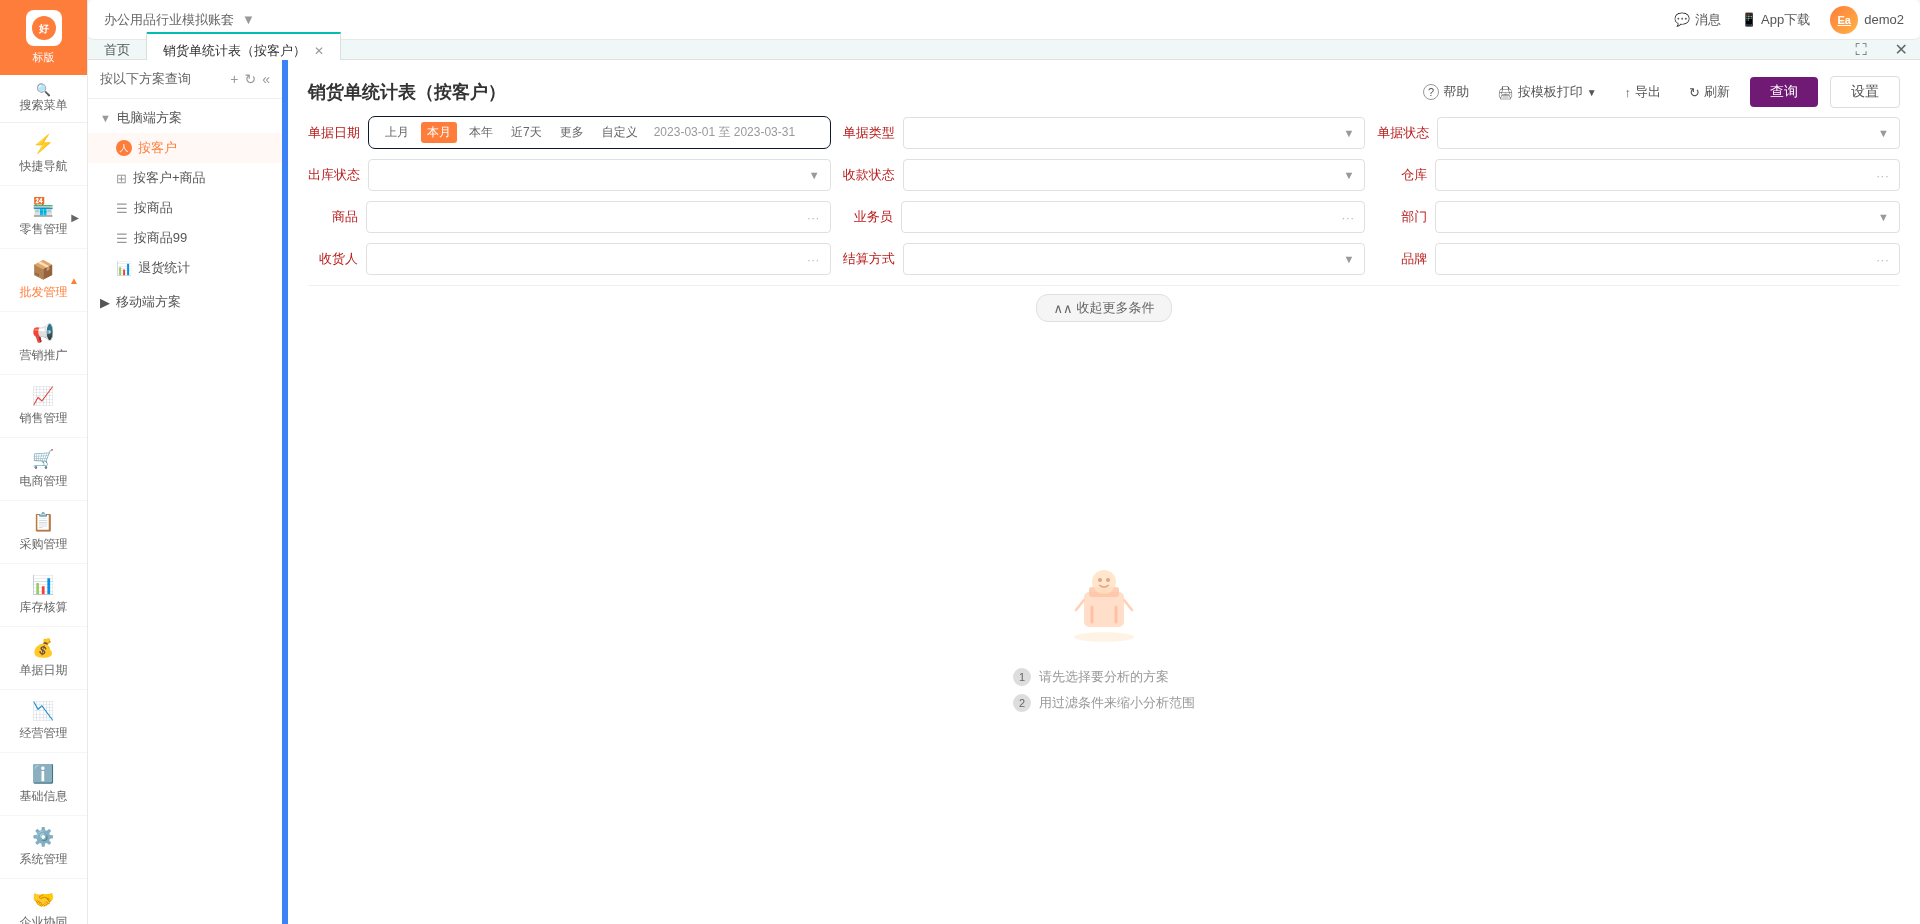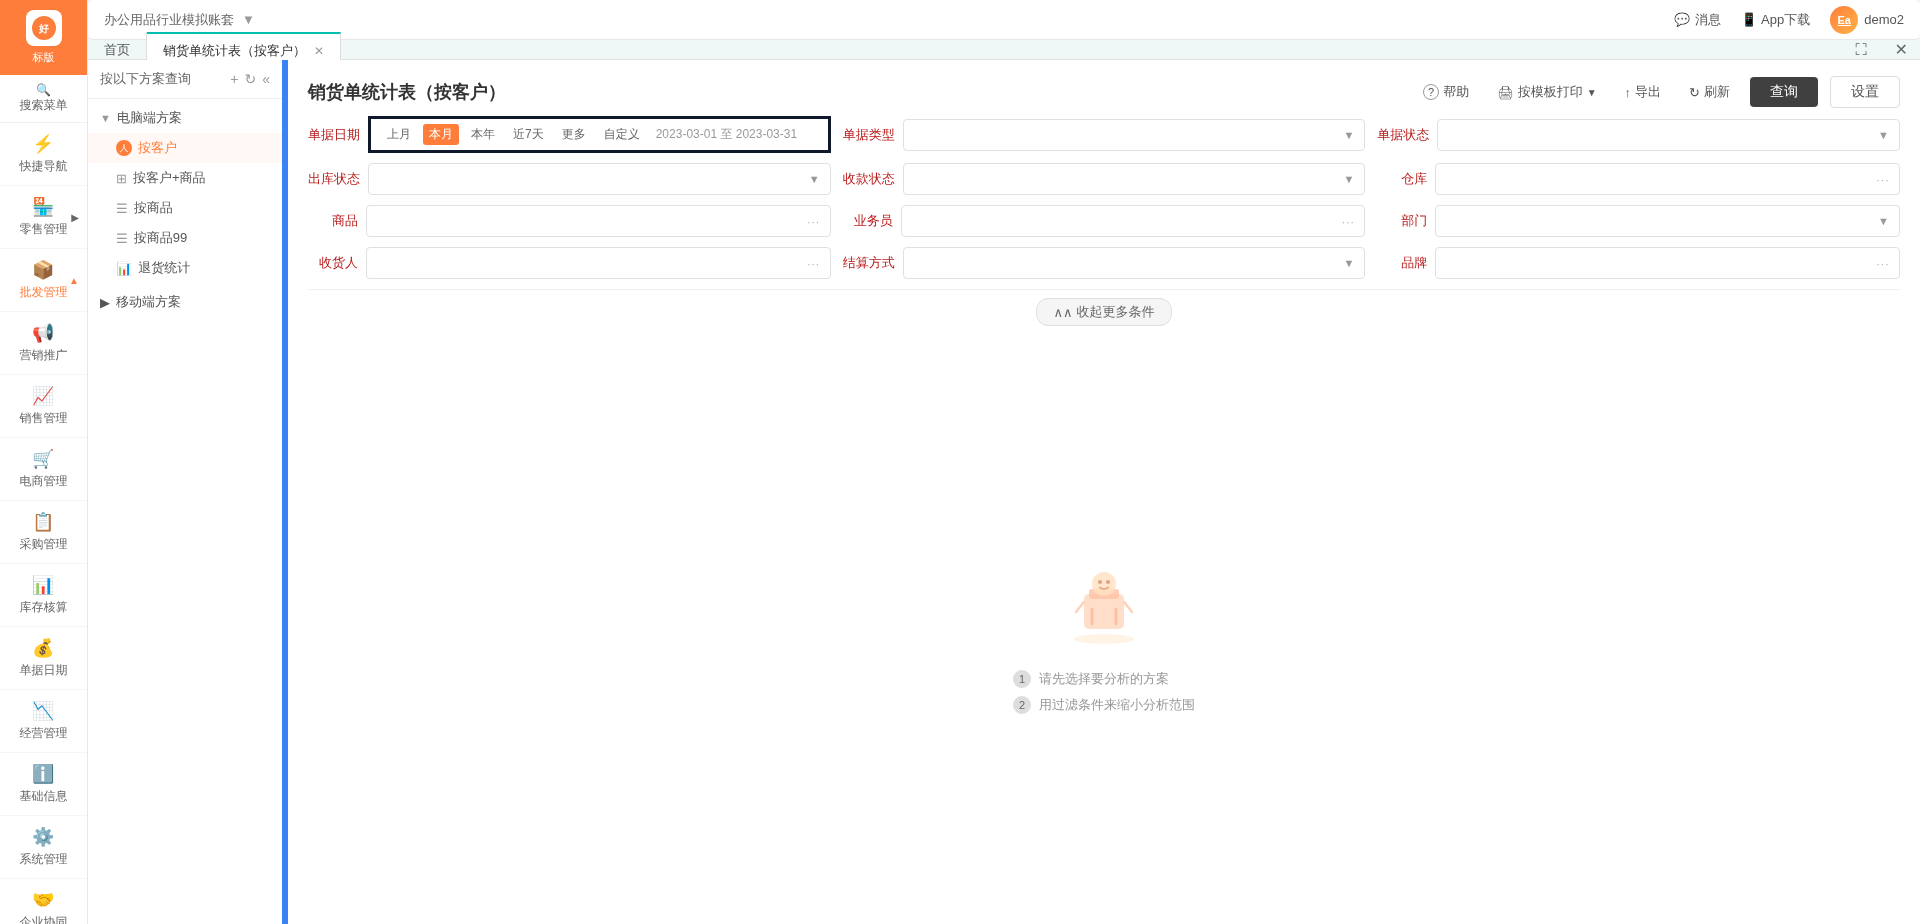--- a/index.html
+++ b/index.html
@@ -245,21 +245,21 @@
     }
     .page-actions {
       display: flex; align-items: center; gap: 12px;
     }
     .page-action-btn {
       display: flex; align-items: center; gap: 4px;
       color: #555; font-size: 13px; cursor: pointer;
       padding: 4px 8px; border-radius: 4px;
     }
     .query-btn {
-      background: #404040; color: #fff;
+      background: #701a75; color: #fff;
       border: none; border-radius: 4px;
       padding: 6px 20px; font-size: 14px;
       cursor: pointer;
     }
     .settings-btn {
       border: 1px solid #ddd; background: #fff; color: #555;
       border-radius: 4px; padding: 6px 20px; font-size: 14px;
       cursor: pointer;
     }
 
@@ -292,22 +292,22 @@
       background: #fff;
       cursor: pointer;
     }
     .filter-control .placeholder { color: #bbb; }
     .filter-control .dots { color: #bbb; }
     .filter-control .arrow-down { color: #999; font-size: 11px; }
 
     
     .date-filter {
       flex: 1;
-      border: 3px solid #0f172a;
-      border-radius: 0;
+      border: 1px solid #0f172a;
+      border-radius: 7px;
       padding: 5px 10px;
       font-size: 13px;
       display: flex; align-items: center; gap: 6px;
       min-height: 32px;
       background: #fff;
       cursor: pointer;
     }
     .date-btn {
       padding: 2px 6px; border-radius: 3px; cursor: pointer; font-size: 12px; color: #666;
     }

